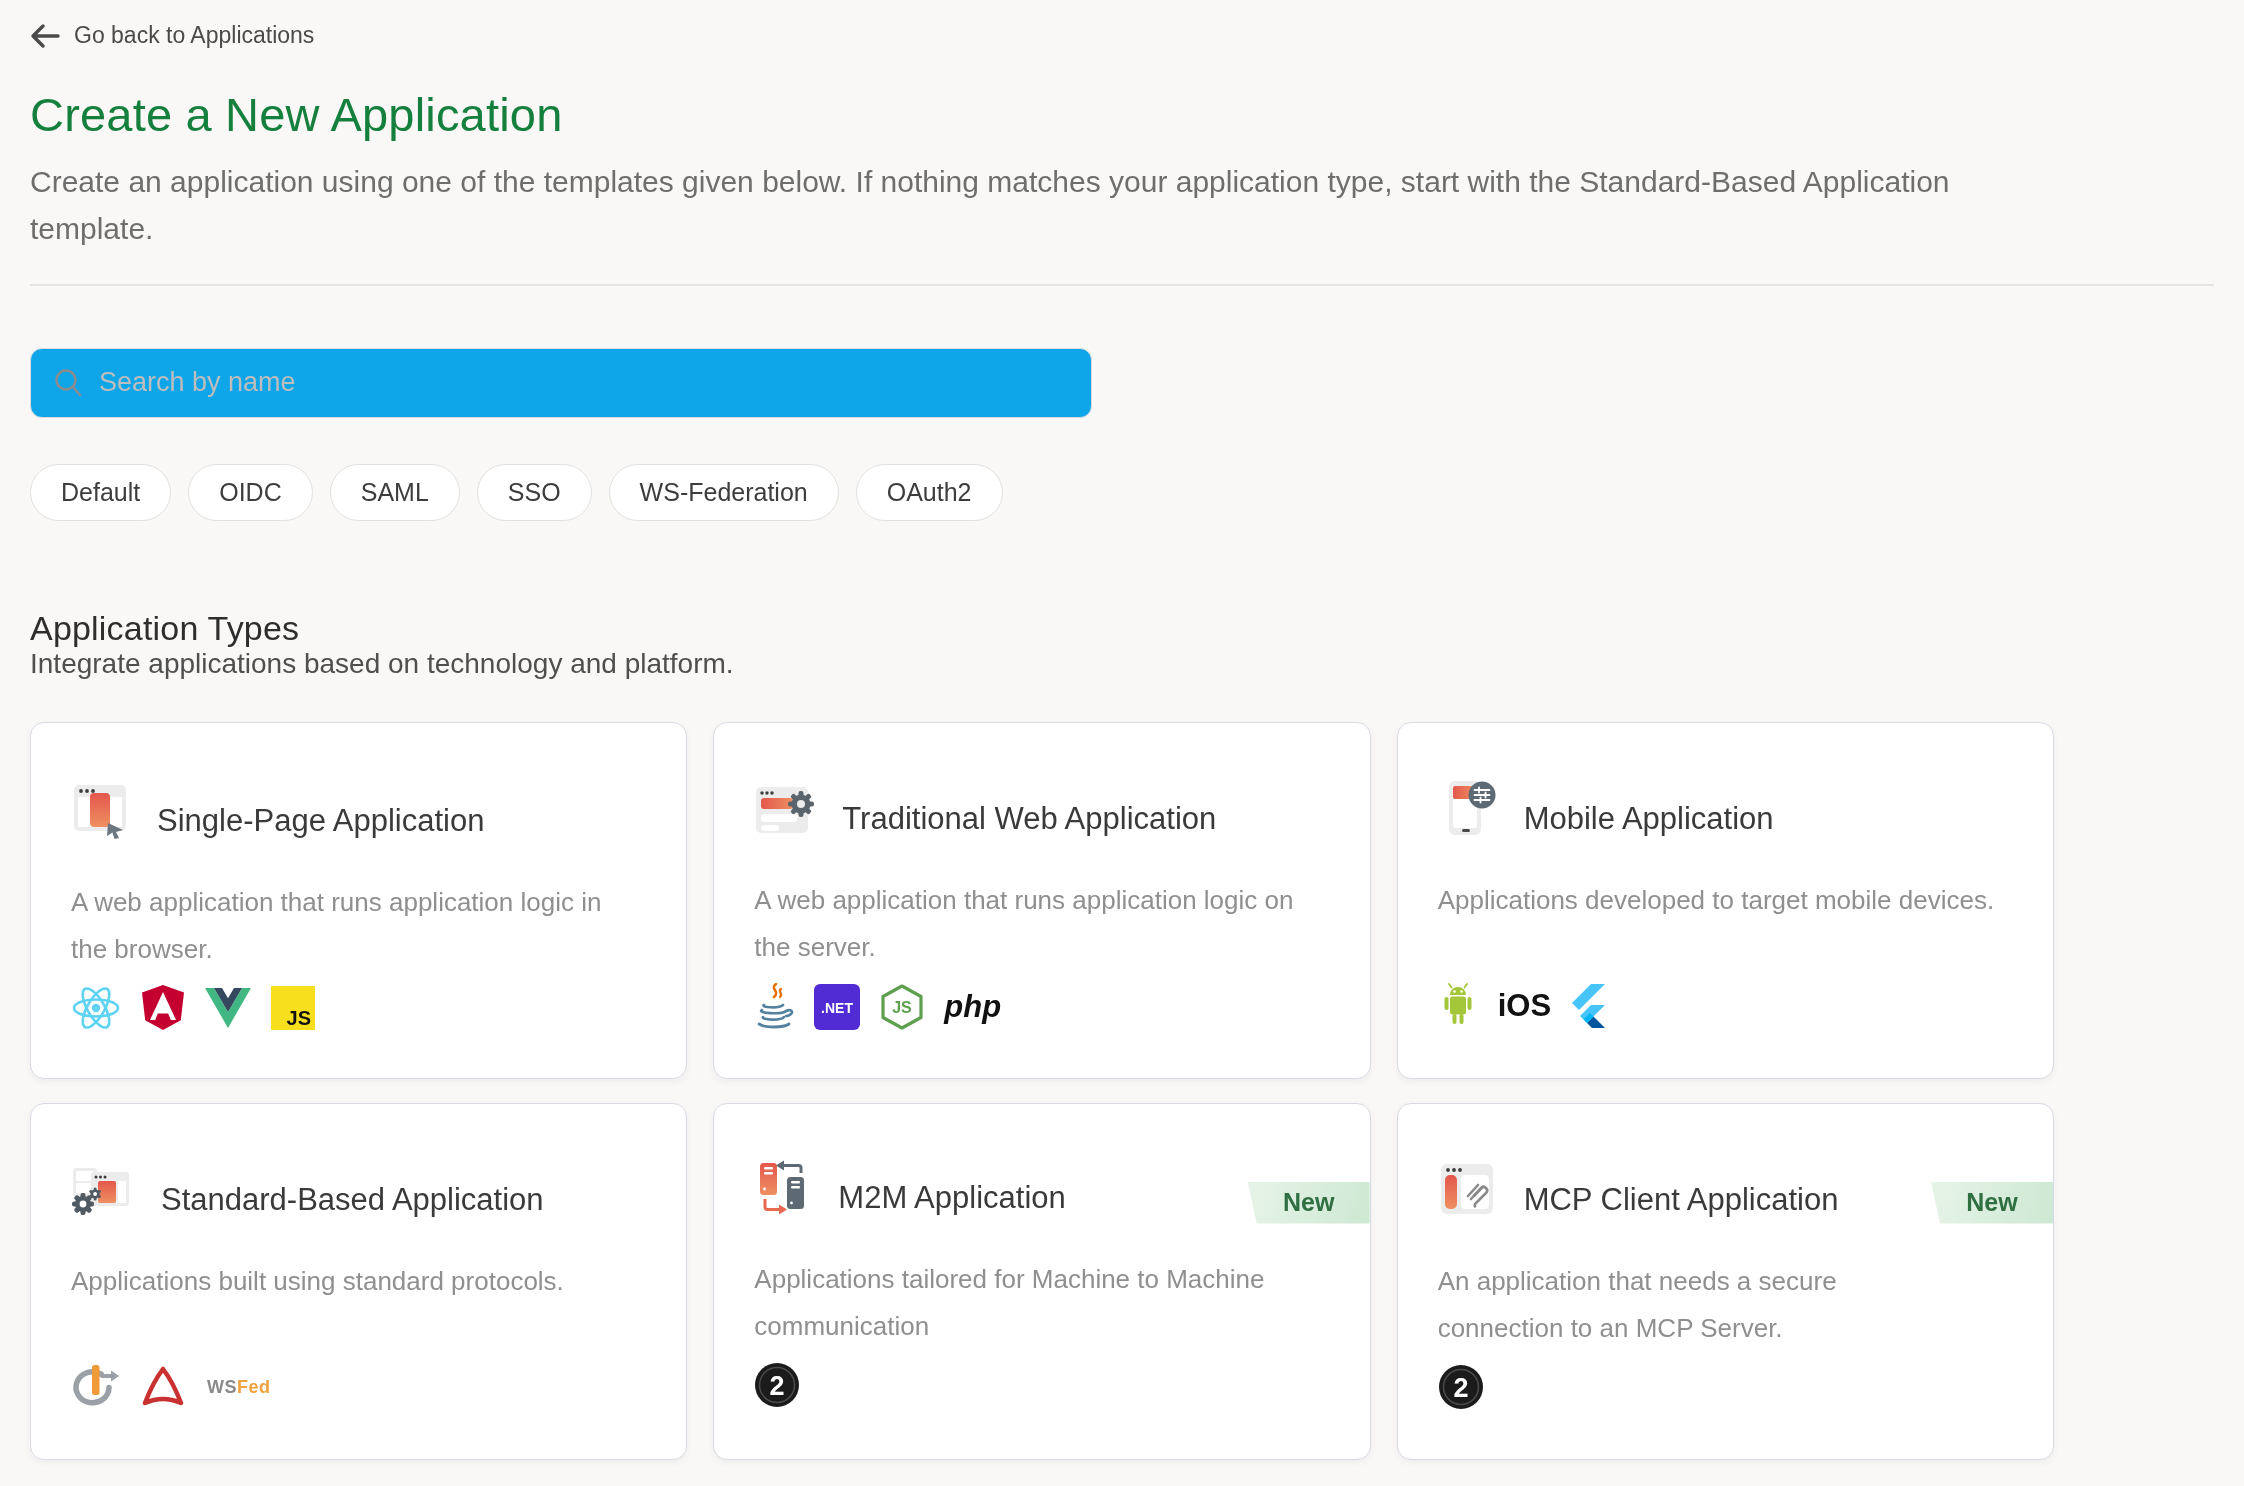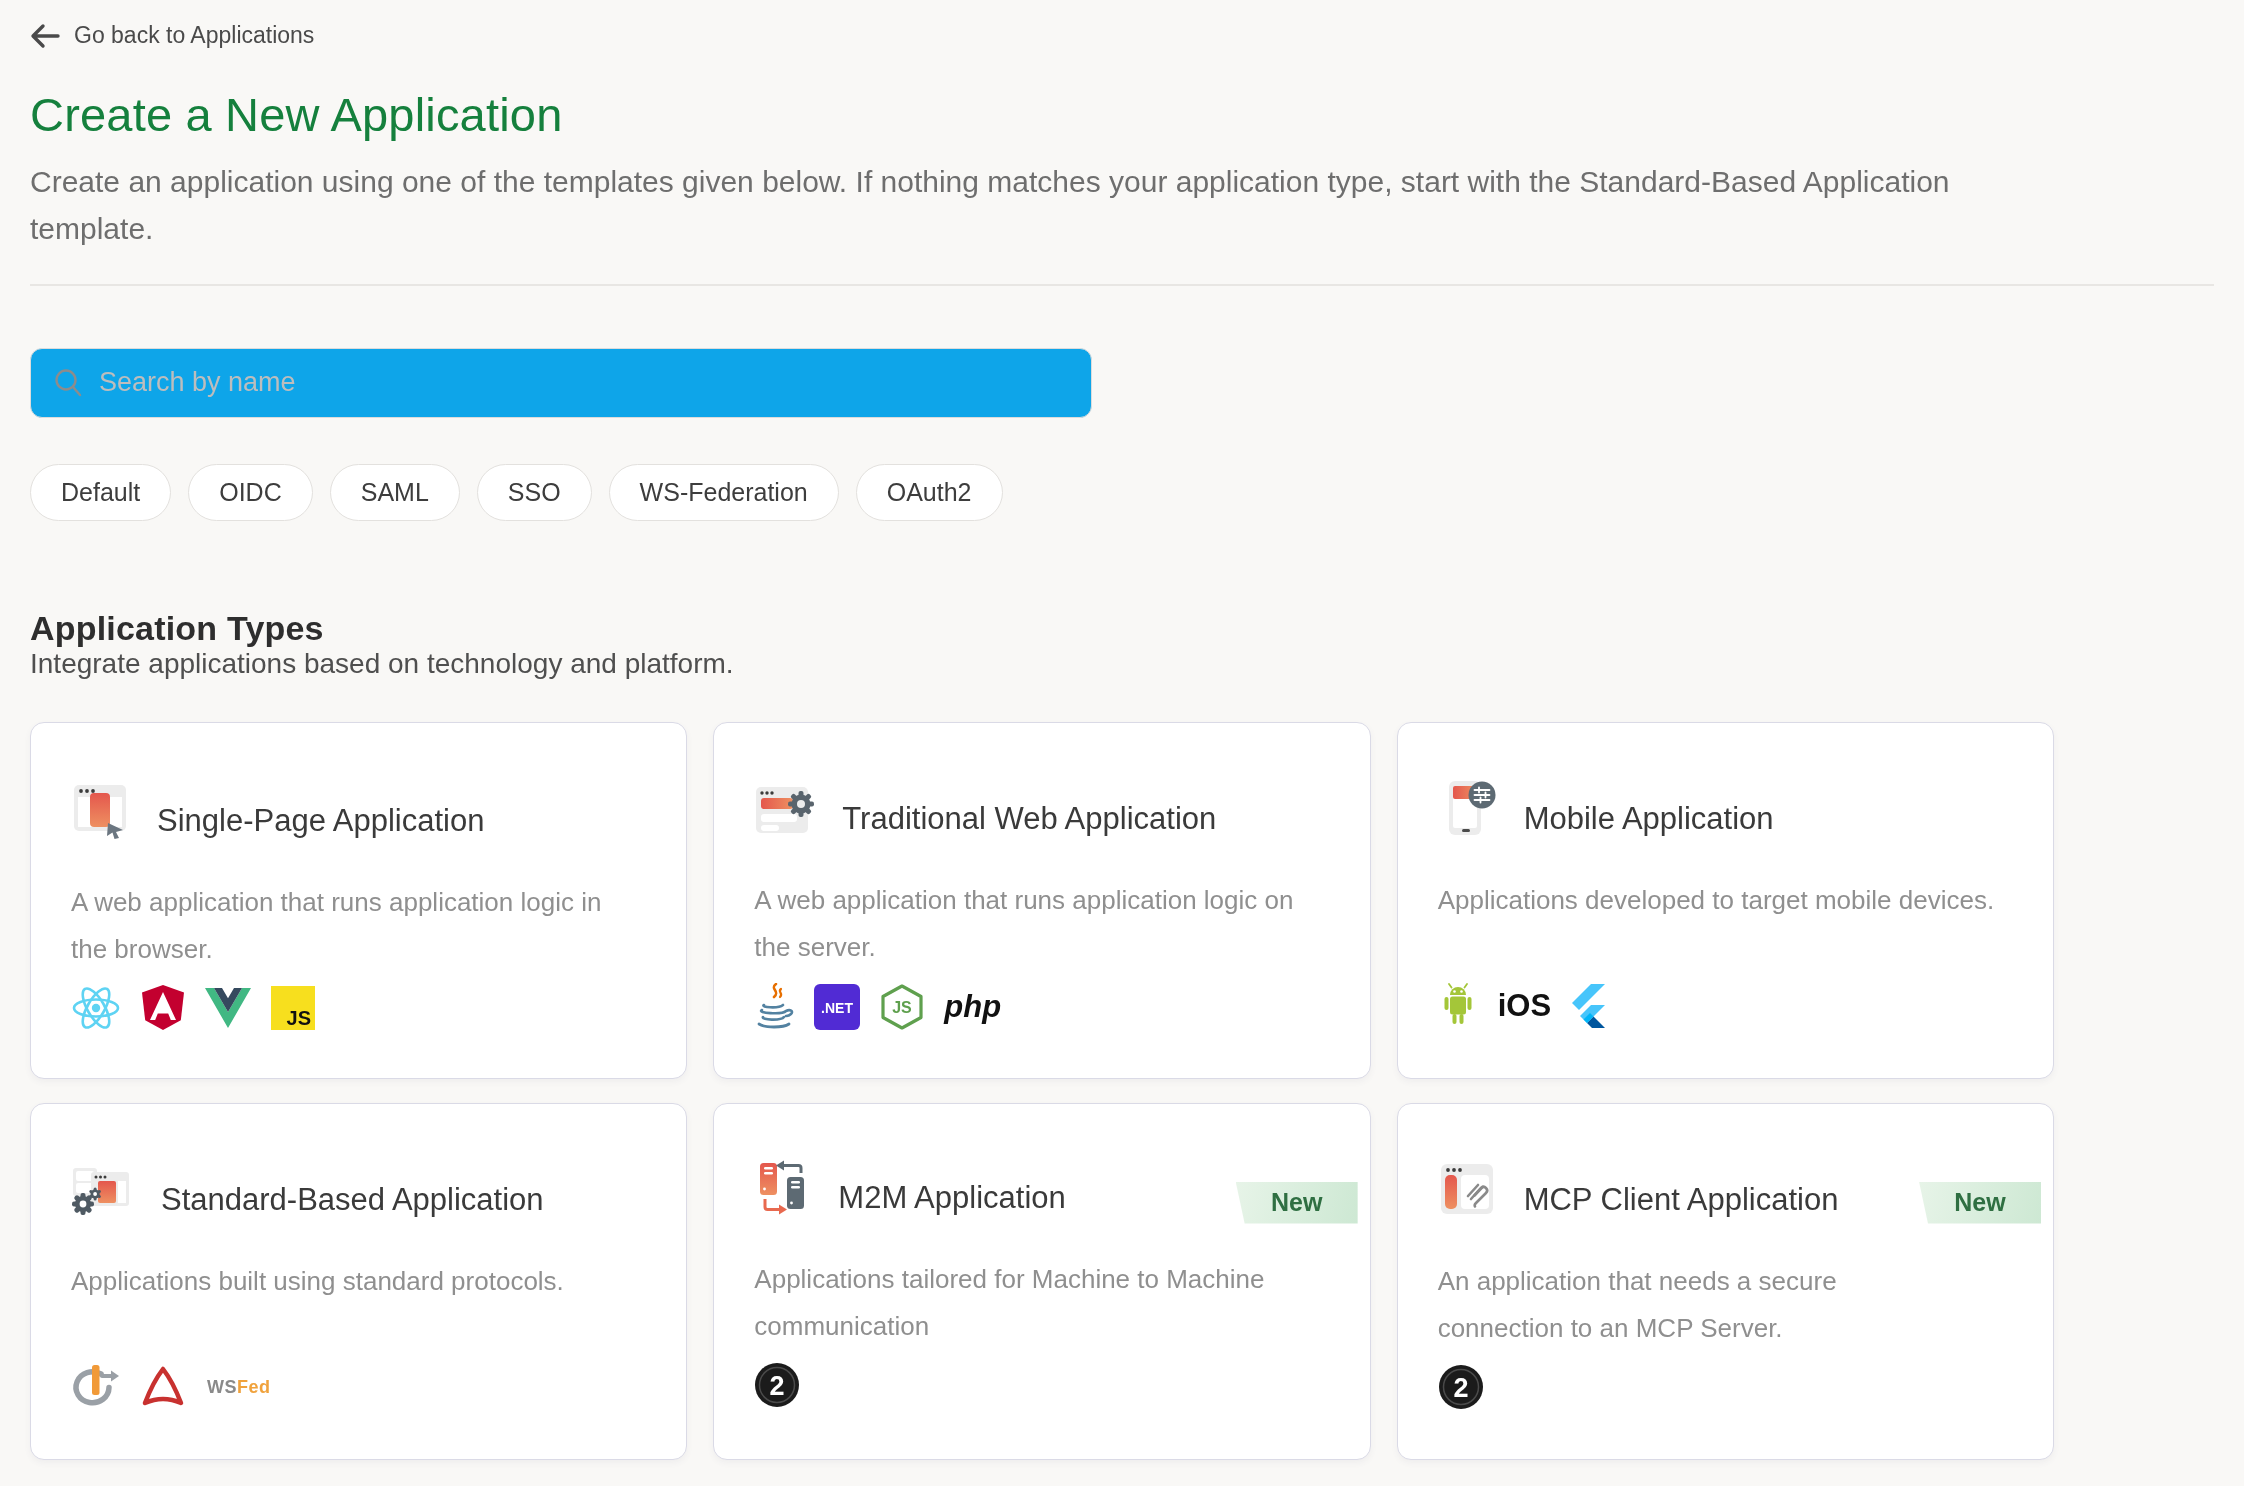--- a/index.html
+++ b/index.html
@@ -35,21 +35,21 @@
 
   
   .chips { margin-top:46px; display:flex; gap:17px; }
   .chip {
     height:57px; padding:0 30px; border-radius:30px; background:#fff;
     border:1.5px solid #e3e1de; font-size:25px; color:#3d3d3d;
     font-family:"Liberation Sans", sans-serif; cursor:pointer; display:flex; align-items:center;
   }
 
   
-  h2 { margin-top:88px; font-size:34px; font-weight:700; color:#2e2e2e; letter-spacing:0.2px; }
+  h2 { margin-top:88px; font-size:34px; font-weight:400; color:#2e2e2e; letter-spacing:0.2px; }
   .section-subtitle { margin-top:0; font-size:28px; color:#4f4f4f; }
 
   
   .cards { margin-top:42px; width:2024px; display:grid; grid-template-columns:repeat(3,1fr); gap:24px 26px; }
   .card {
     position:relative; height:357px; background:#fff;
     border:1.5px solid #dadae6; border-radius:14px;
     padding:0 40px; cursor:pointer;
     box-shadow:0 3px 6px rgba(90,90,120,0.06);
   }
@@ -61,21 +61,21 @@
   }
   .card.mcp .card-desc { max-width:500px; }
   .tech-row { margin-top:10px; display:flex; align-items:center; gap:20px; }
   .tech-text { font-weight:700; color:#111; font-size:31px; }
   .php-label { font-style:italic; }
   .wsfed { font-size:18px; font-weight:700; letter-spacing:0.5px; }
   .wsfed .ws { color:#8a8a8a; } .wsfed .fed { color:#f0a23c; }
 
   
   .badge {
-    position:absolute; top:78px; right:12px; width:122px; height:42px;
+    position:absolute; top:78px; right:0; width:122px; height:42px;
     background:linear-gradient(105deg,#e7f4e8 0%,#cde8d3 100%);
     clip-path:polygon(0 0,100% 0,100% 100%,9px 100%);
     display:flex; align-items:center; justify-content:center;
     font-size:25px; font-weight:700; color:#2f6f42;
   }
 
   svg text { font-family:"Liberation Sans", sans-serif; }
 </style>
 </head>
 <body>

